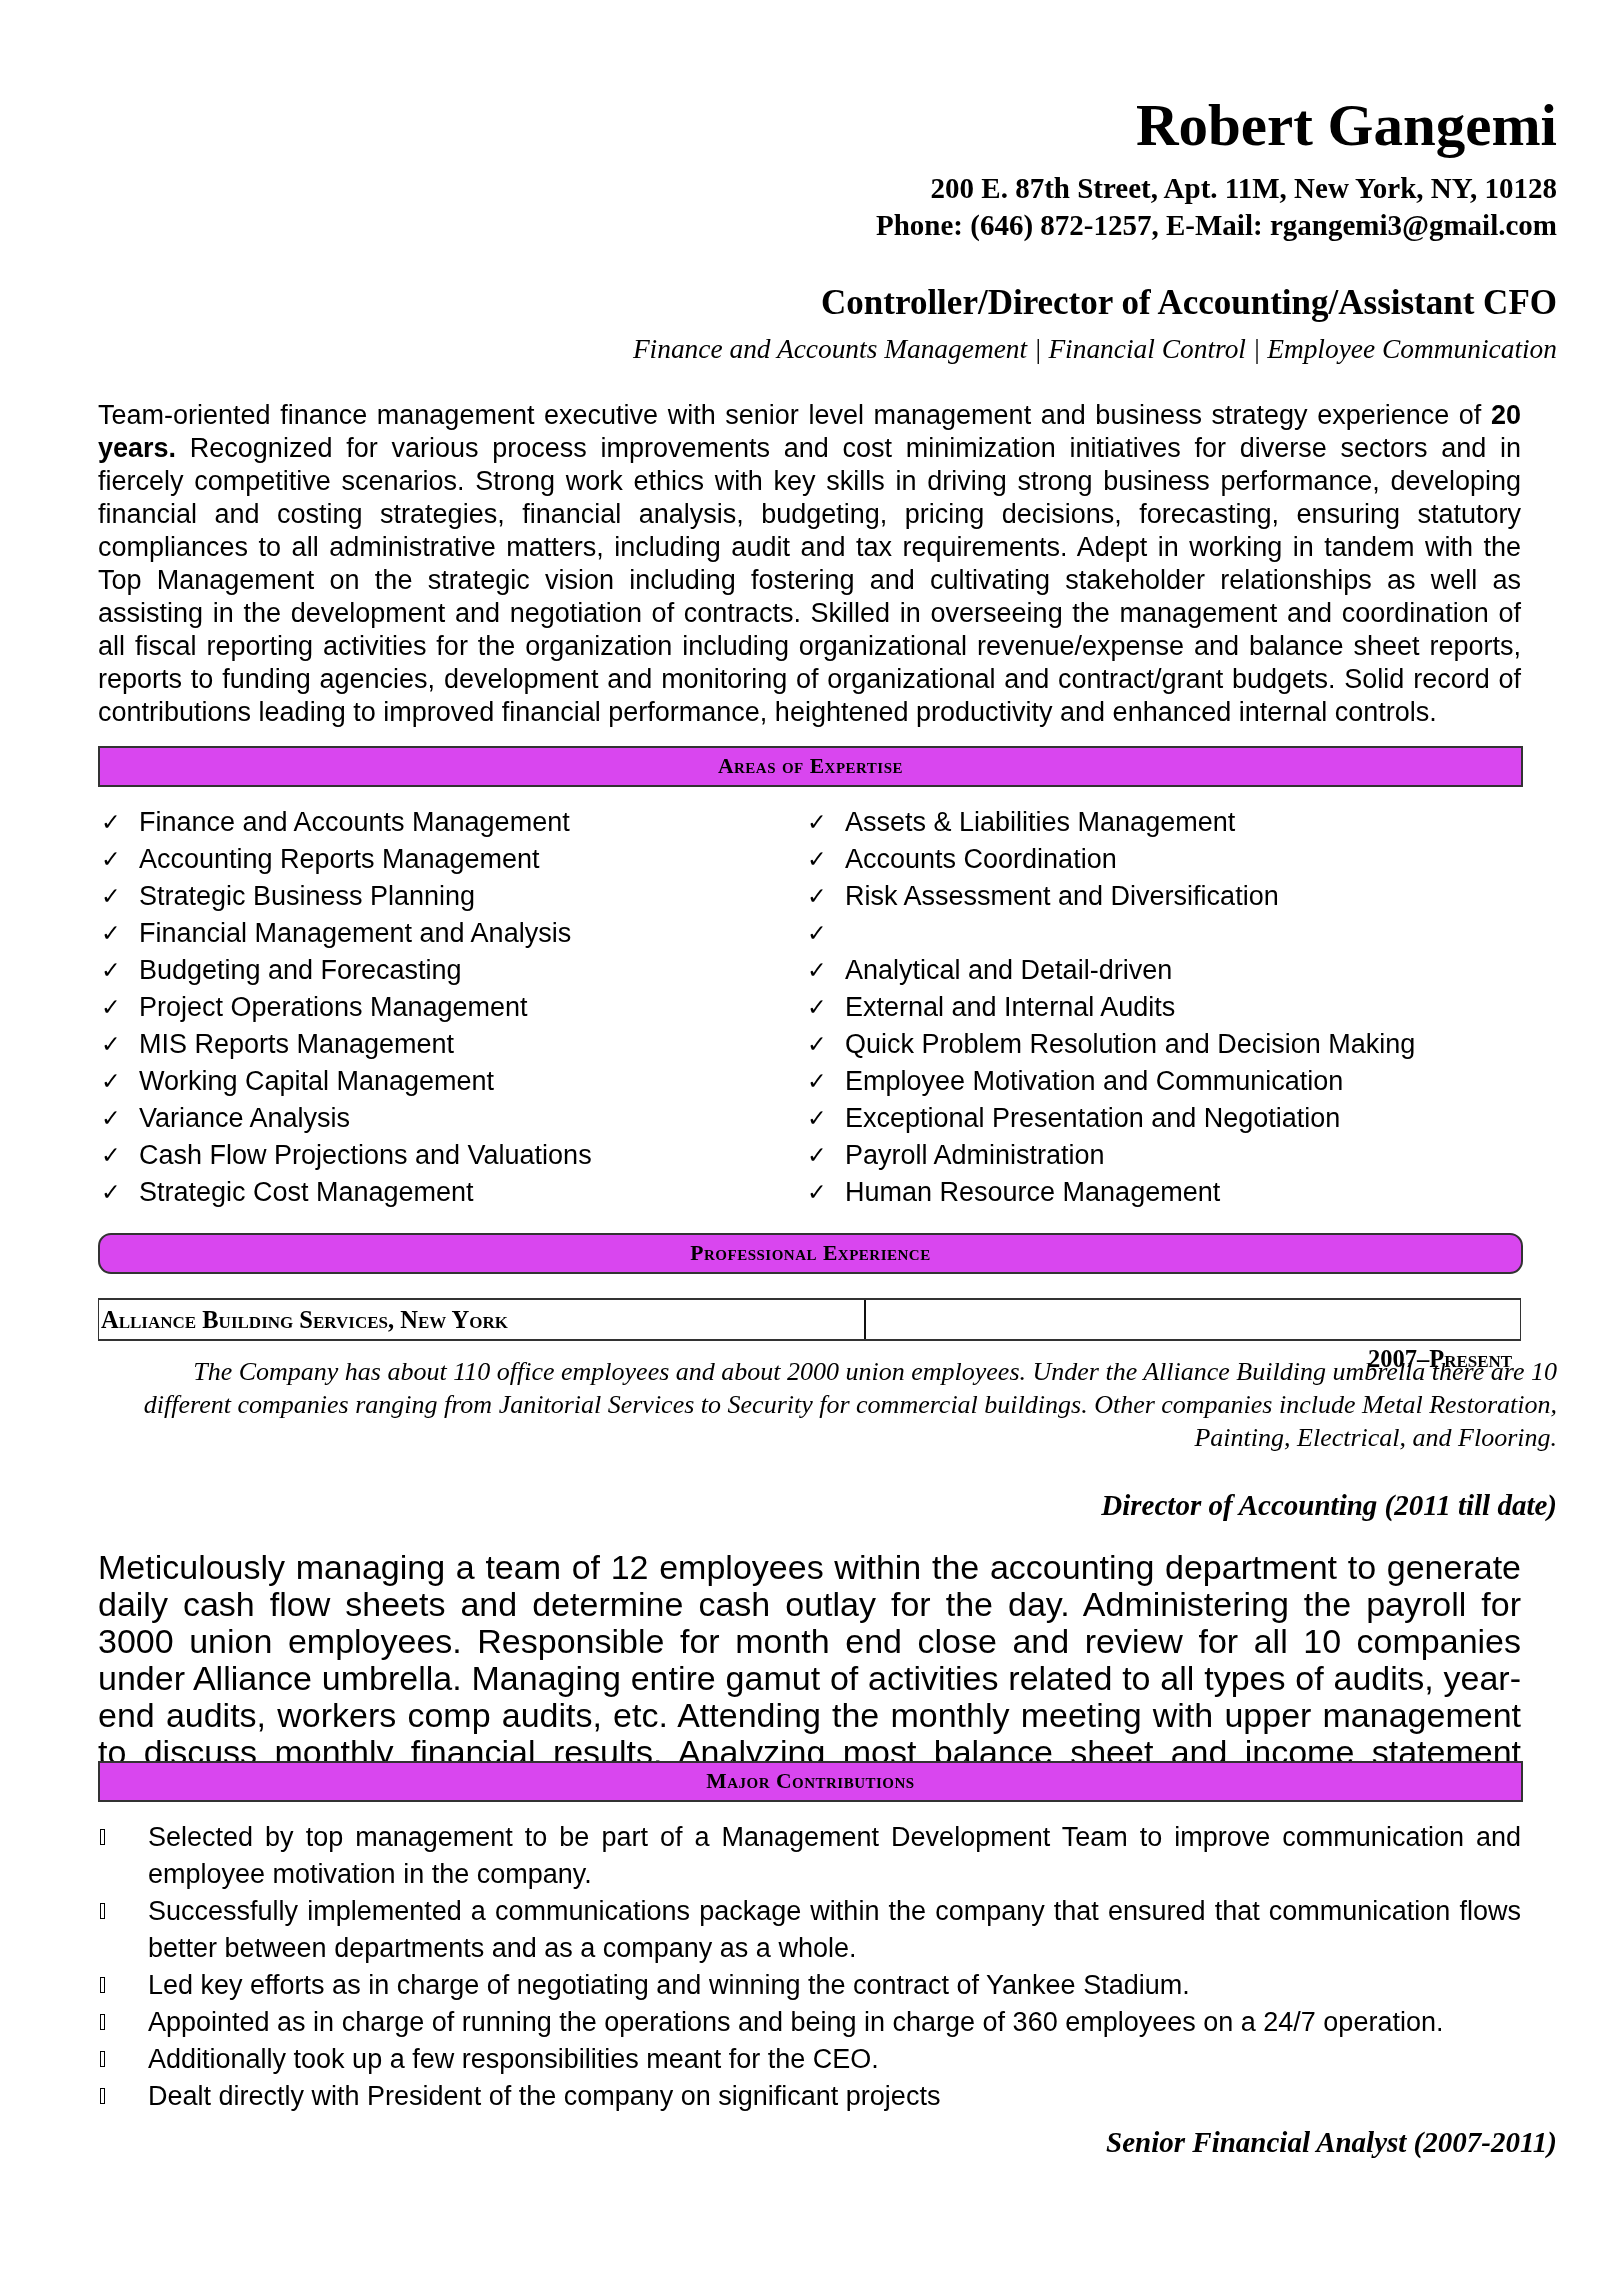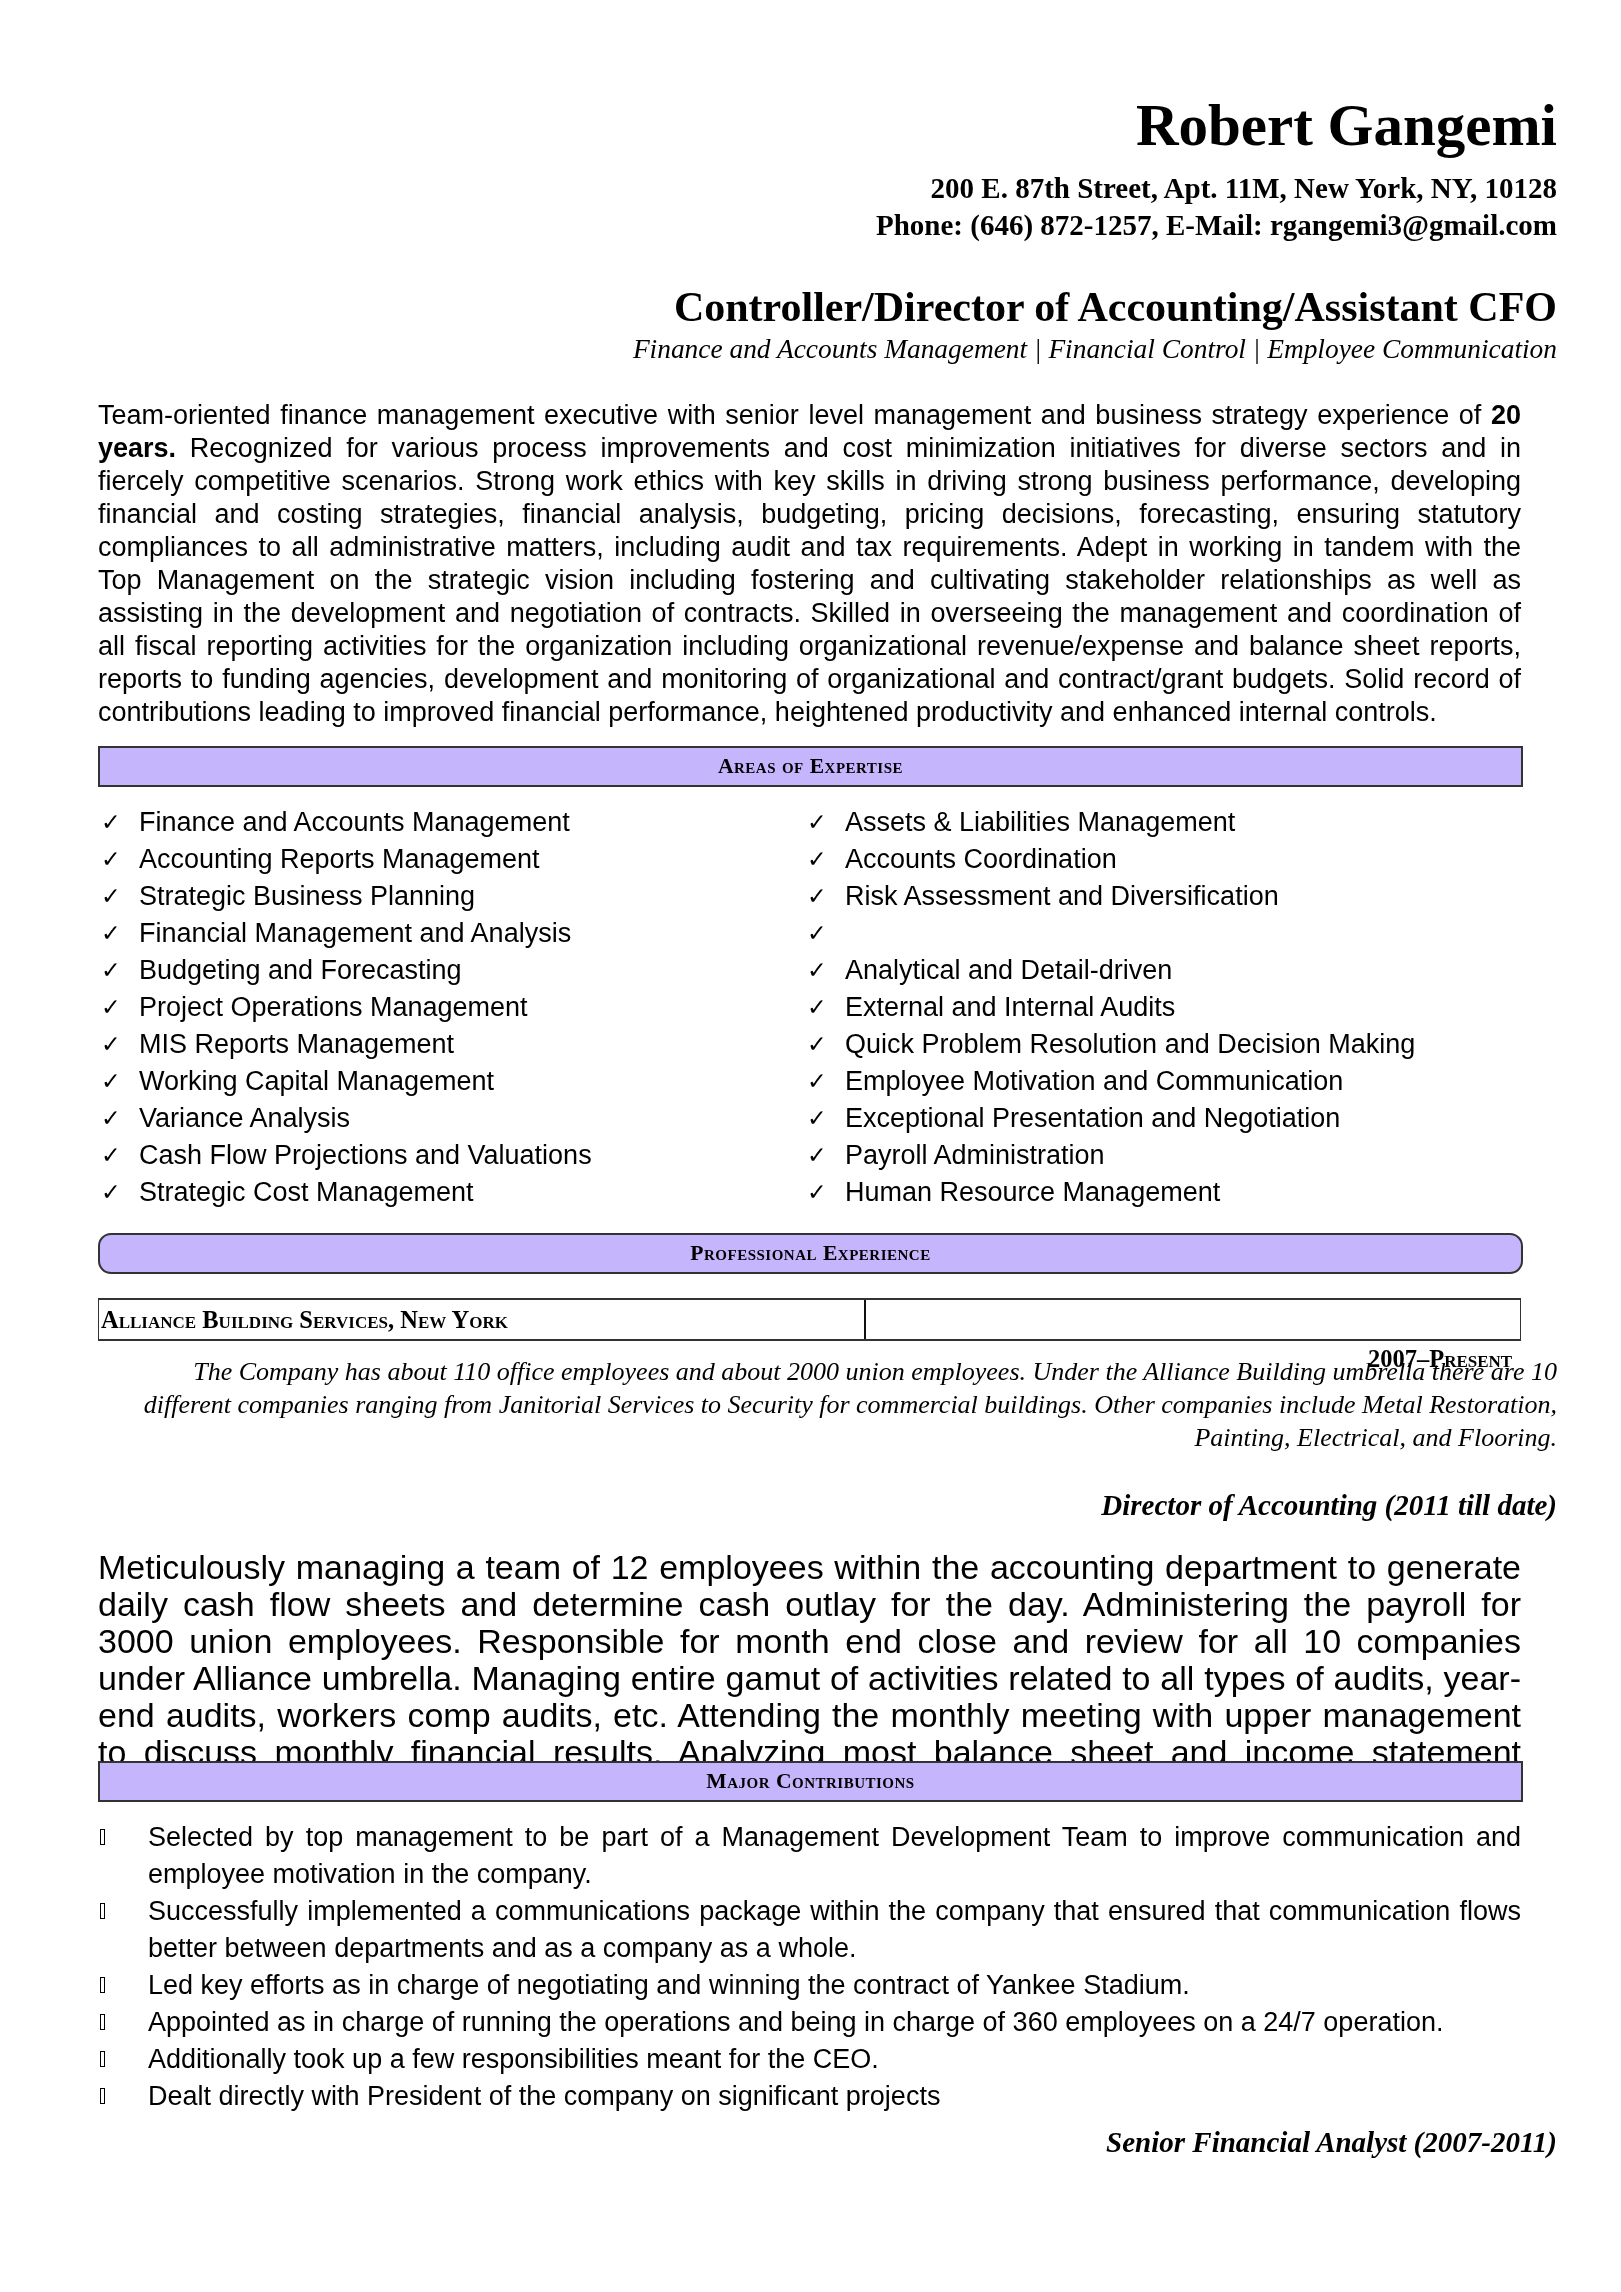--- a/index.html
+++ b/index.html
@@ -5,27 +5,27 @@
   html, body { margin: 0; padding: 0; background: #ffffff; }
   body { width: 1621px; height: 2293px; position: relative; overflow: hidden; color: #000; }
   .page { position: absolute; left: 98px; top: 0; width: 1423px; }
   .serif { font-family: "Liberation Serif", "DejaVu Serif", serif; }
   .sans { font-family: "Liberation Sans", "DejaVu Sans", sans-serif; }
   .center { text-align: right; margin-left: 36px; }
 
   .name { position: absolute; top: 96px; left: 0; width: 100%; font-size: 59px; font-weight: bold; line-height: 1; }
   .addr { position: absolute; top: 171px; left: 0; width: 100%; font-size: 29px; font-weight: bold; line-height: 1.2; }
   .phone { position: absolute; top: 208px; left: 0; width: 100%; font-size: 29px; font-weight: bold; line-height: 1.2; }
-  .title { position: absolute; top: 282px; left: 0; width: 100%; font-size: 42px; font-weight: bold; line-height: 1.2; }
+  .title { position: absolute; top: 282px; left: 0; width: 100%; font-size: 35px; font-weight: bold; line-height: 1.2; }
   .tagline { position: absolute; top: 333px; left: 0; width: 100%; font-size: 27.4px; font-style: italic; line-height: 1.2; }
 
   .summary { position: absolute; top: 399px; left: 0; width: 100%; font-size: 27px; line-height: 33px; text-align: justify; }
   .summary b { font-weight: bold; }
 
-  .banner { position: absolute; left: 0; width: 1421px; height: 37px; background: #c4b5fd; border: 2px solid #333; box-sizing: content-box; }
+  .banner { position: absolute; left: 0; width: 1421px; height: 37px; background: #d946ef; border: 2px solid #333; box-sizing: content-box; }
   .banner span { display: block; text-align: center; font-family: "Liberation Serif", "DejaVu Serif", serif; font-weight: bold; font-size: 21.6px; line-height: 37px; font-variant: small-caps; letter-spacing: 0.5px; }
 
   .exp-list { position: absolute; top: 804px; width: 686px; list-style: none; margin: 0; padding: 0; }
   .exp-list li { font-size: 27px; line-height: 37px; height: 37px; white-space: nowrap; display: flex; align-items: center; }
   .exp-list .check { width: 38px; font-size: 23.5px; display: inline-block; }
   .col-left { left: 2.9px; }
   .col-right { left: 709px; }
 
   .company { position: absolute; top: 1298px; left: 0; width: 1421px; height: 39px; border: 2px solid #333; border-left: 1px solid #333; border-right: 1px solid #333; display: flex; box-sizing: content-box; flex-direction: column; }
   .company .c-left { width: 767px; border-right: 2px solid #111; font-weight: bold; font-variant: small-caps; font-size: 24.5px; line-height: 39px; padding-left: 2px; box-sizing: border-box; }

